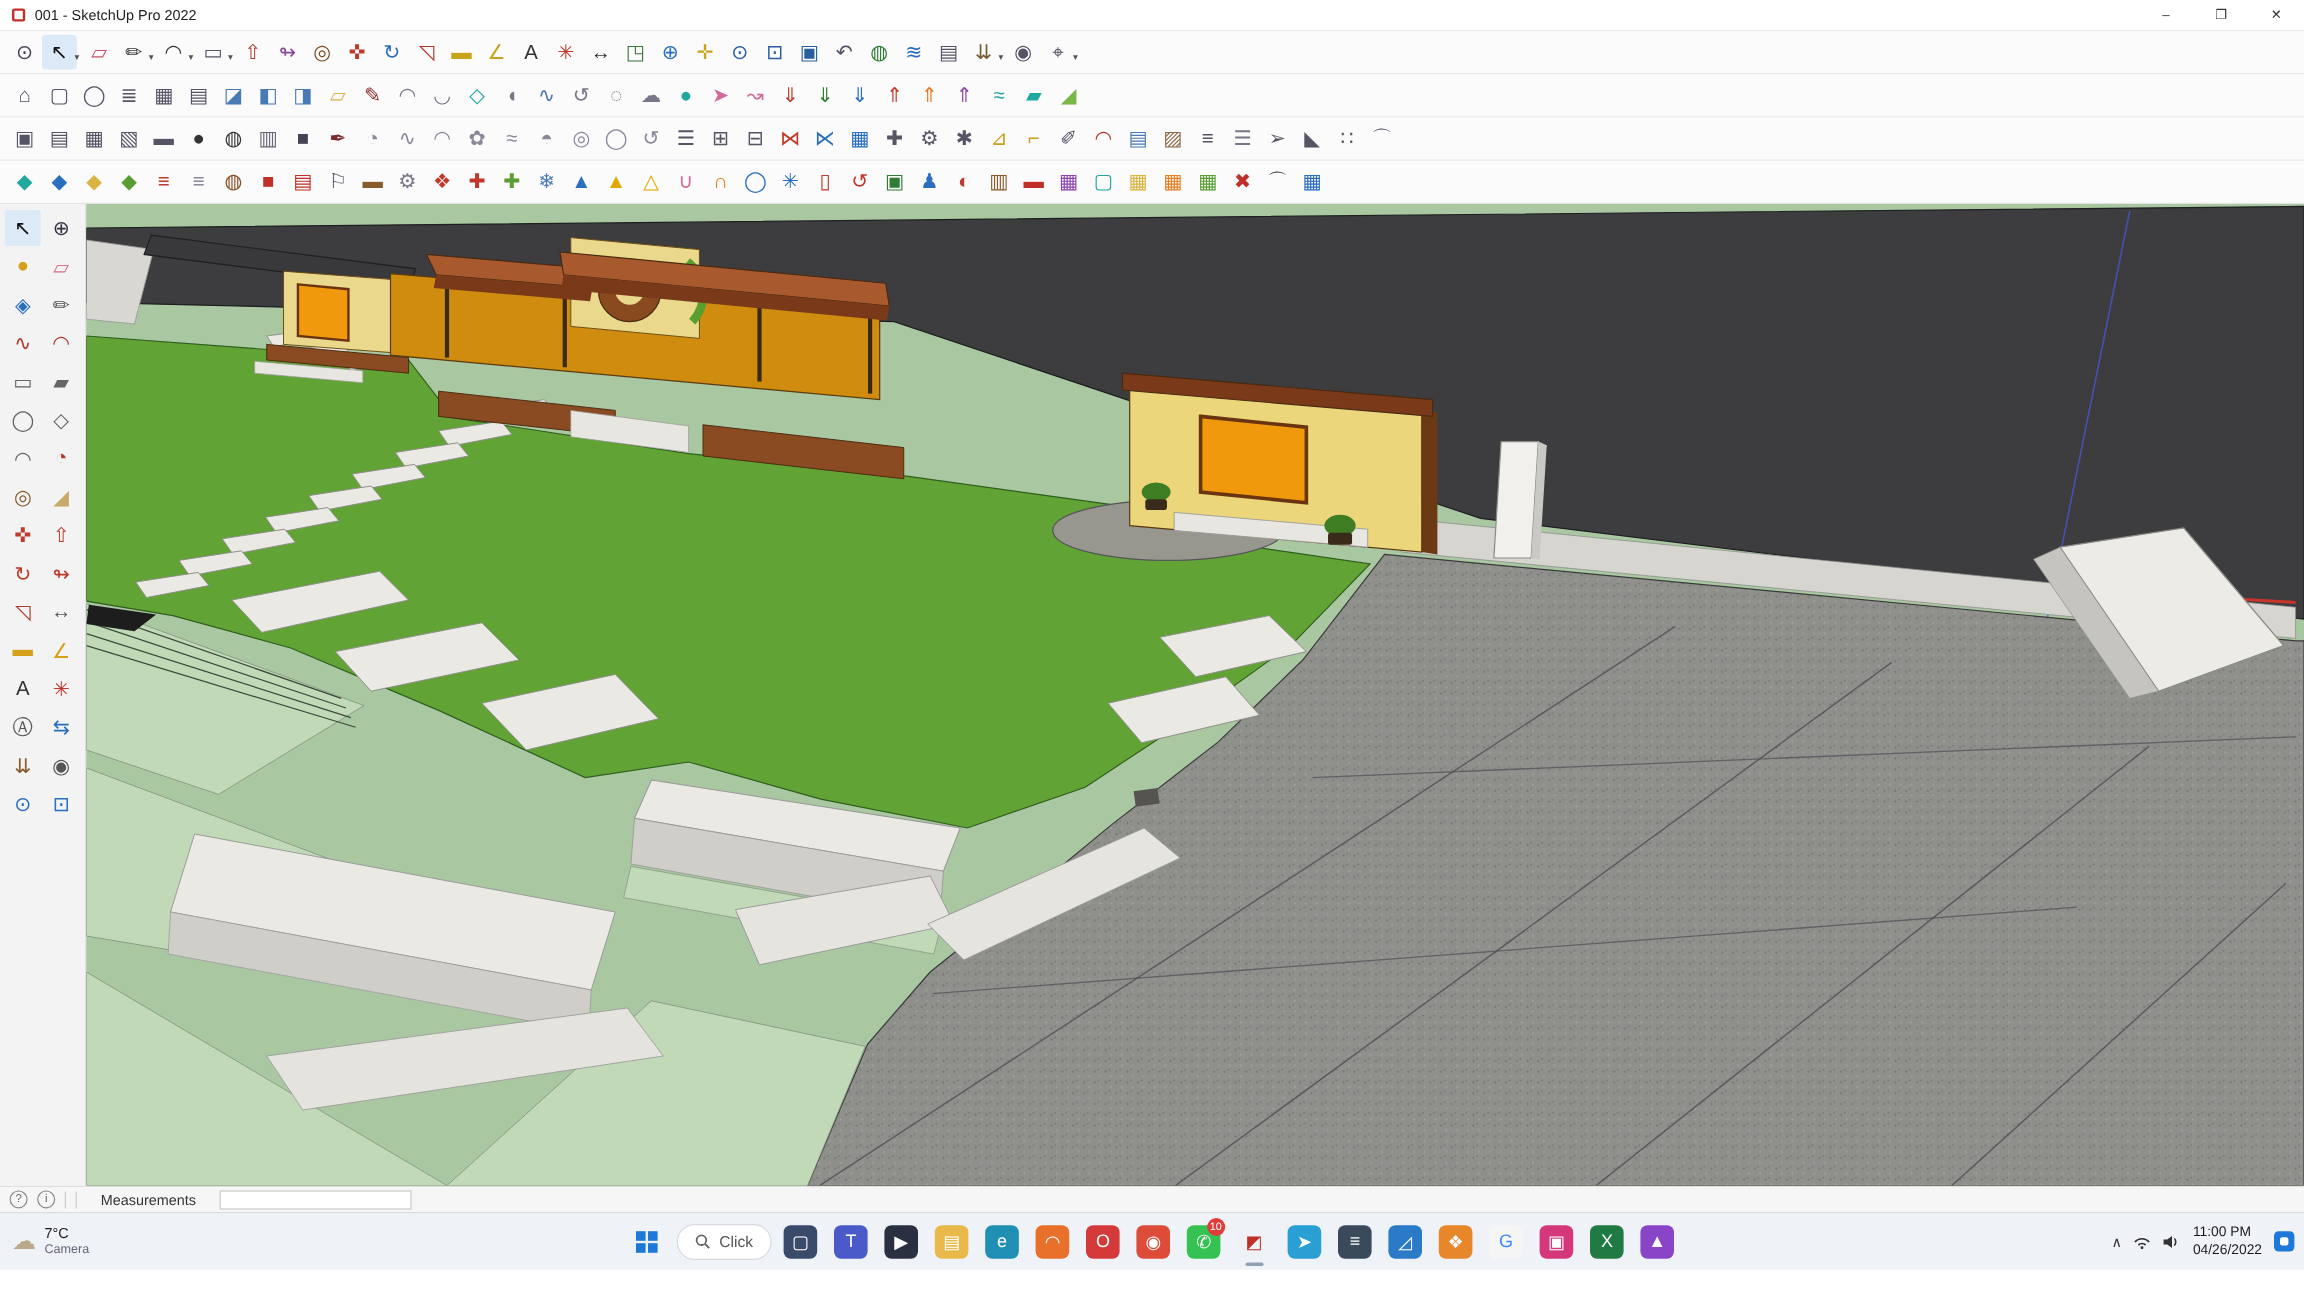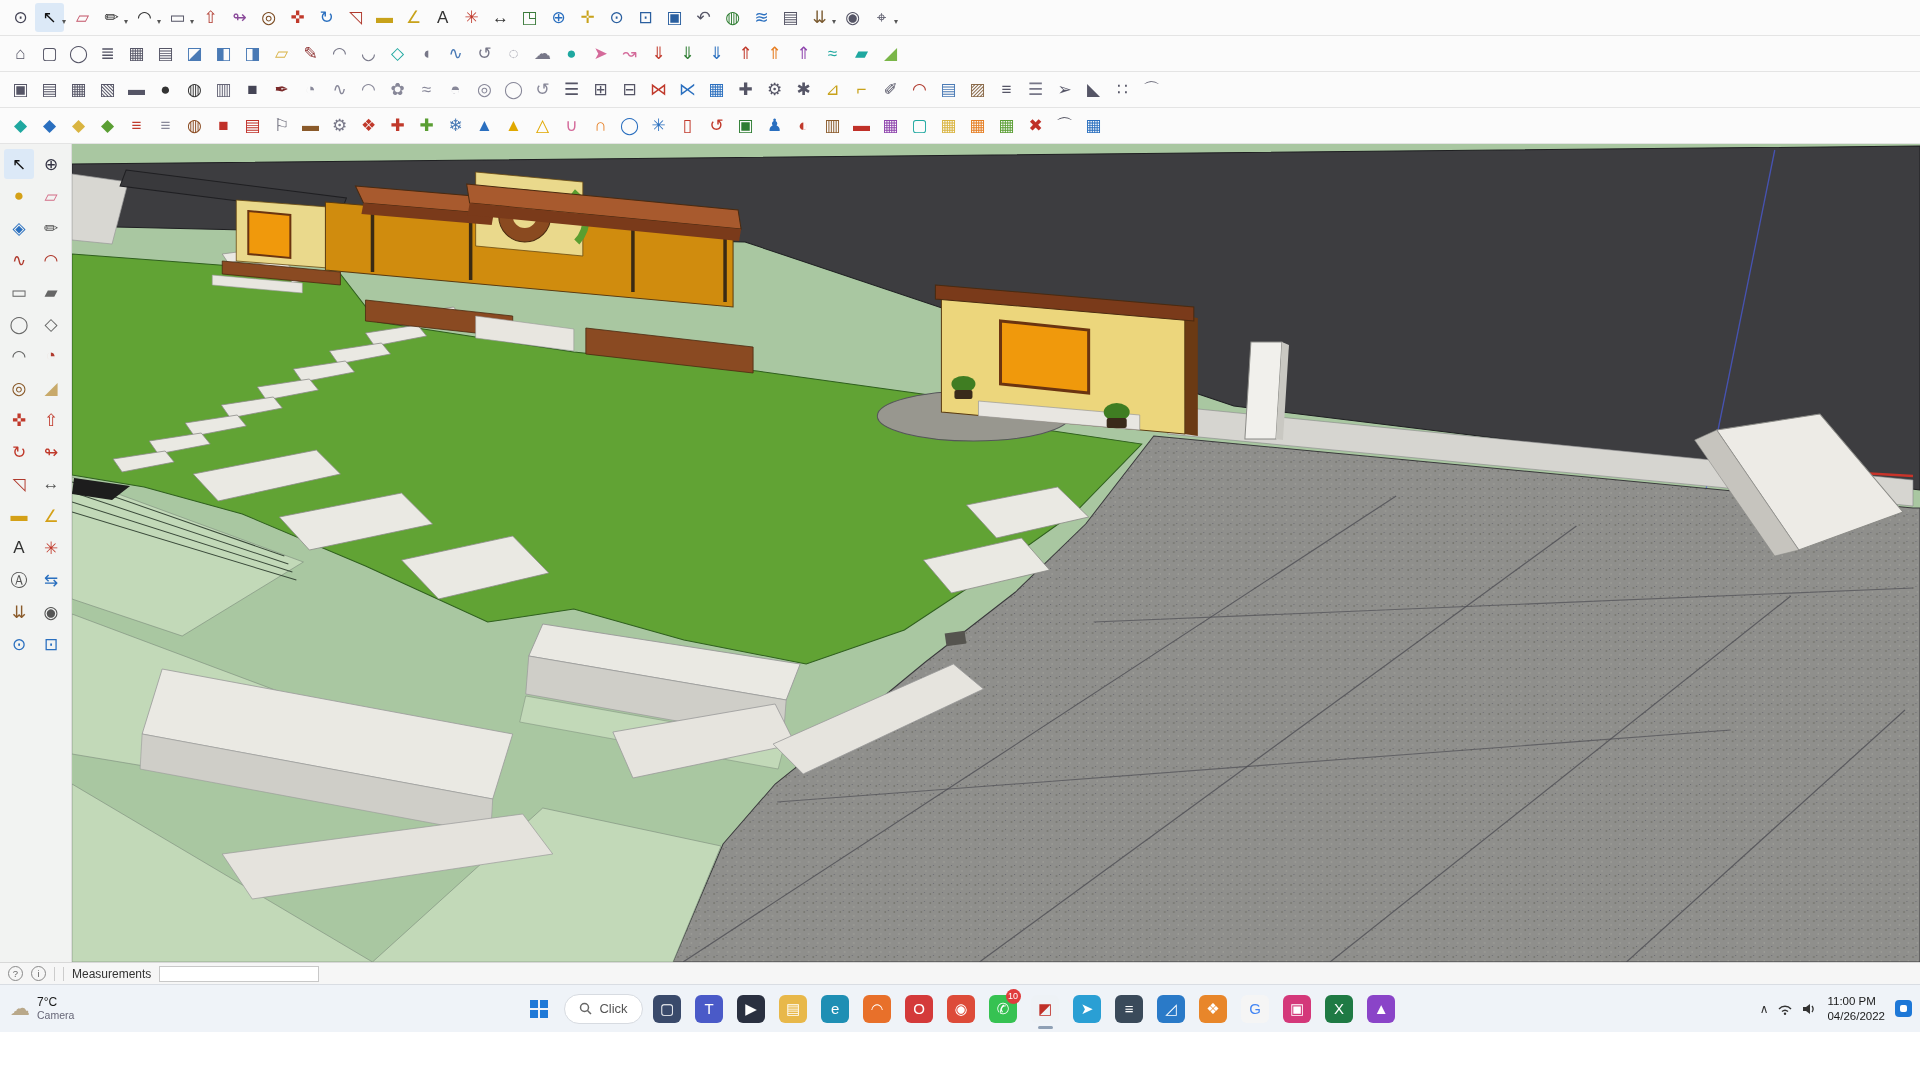--- a/index.html
+++ b/index.html
@@ -30,21 +30,21 @@
   .palette { width:72px; background:#f2f3f2; border-right:1px solid #dddddd; display:flex; flex-wrap:wrap; align-content:flex-start; padding:5px 4px; gap:2px 2px; }
   .pal-icon { width:30px; height:30px; display:flex; align-items:center; justify-content:center; border-radius:3px; font-size:17px; }
   .viewport { flex:1; position:relative; background:var(--sky,#a9c7a1); }
   .viewport svg { display:block; width:100%; height:100%; }
 
   
   .statusbar { height:22px; display:flex; align-items:center; background:#f6f6f6; border-top:1px solid #d8d8d8; font-size:12px; color:#333; padding:0 8px; gap:8px; }
   .sb-ico { width:15px; height:15px; border:1.4px solid #8a8a8a; border-radius:50%; font-size:9.5px; display:flex; align-items:center; justify-content:center; color:#666; flex:0 0 auto; }
   .sb-sep { width:1px; height:14px; background:#ccc; }
   .sb-msg { flex:1; white-space:nowrap; overflow:hidden; }
-  .sb-right { display:flex; align-items:center; gap:8px; }
+  .sb-right { display:flex; align-items:center; gap:20px; }
   .meas-input { width:160px; height:16px; border:1px solid #c8c8c8; background:#fff; font-size:11px; padding:0 4px; font-family:"Liberation Sans",sans-serif; }
 
   
   .taskbar { height:48px; background:#eff3f8; border-top:1px solid #d9dde3; position:relative; display:flex; align-items:center; }
   .weather { position:absolute; left:10px; display:flex; align-items:center; gap:7px; }
   .weather-icon { font-size:20px; color:#b9a88a; }
   .weather-temp { font-size:12px; color:#1a1a1a; line-height:1.25; }
   .weather-cond { font-size:10.5px; color:#667; line-height:1.1; }
   .tb-center { margin:0 auto; display:flex; align-items:center; gap:6px; }
   .start-btn { width:38px; height:38px; display:flex; align-items:center; justify-content:center; border-radius:6px; }
@@ -61,20 +61,29 @@
   .tray-glyph { font-size:12px; color:#333; }
   .clock { font-size:11.5px; color:#1a1a1a; line-height:1.3; }
   .notif { width:17px; height:17px; border-radius:4px; background:#1e78d7; display:flex; align-items:center; justify-content:center; }
   .notif i { width:7px; height:7px; background:#fff; border-radius:2px; display:block; }
 </style>
 </head>
 <body>
 
 <div class="screen">
 
+  <div class="titlebar">
+    <span class="app-logo"></span>
+    <span>001 - SketchUp Pro 2022</span>
+    <div class="win-controls">
+      <span class="win-btn">–</span>
+      <span class="win-btn">❐</span>
+      <span class="win-btn">✕</span>
+    </div>
+  </div>
 
 
   <div class="toolbar">
 
       <span class="tb-item">
         <span class="tb-icon" style="color: rgb(68, 68, 85);">⊙</span>
 
       </span>
 
       <span class="tb-item">

